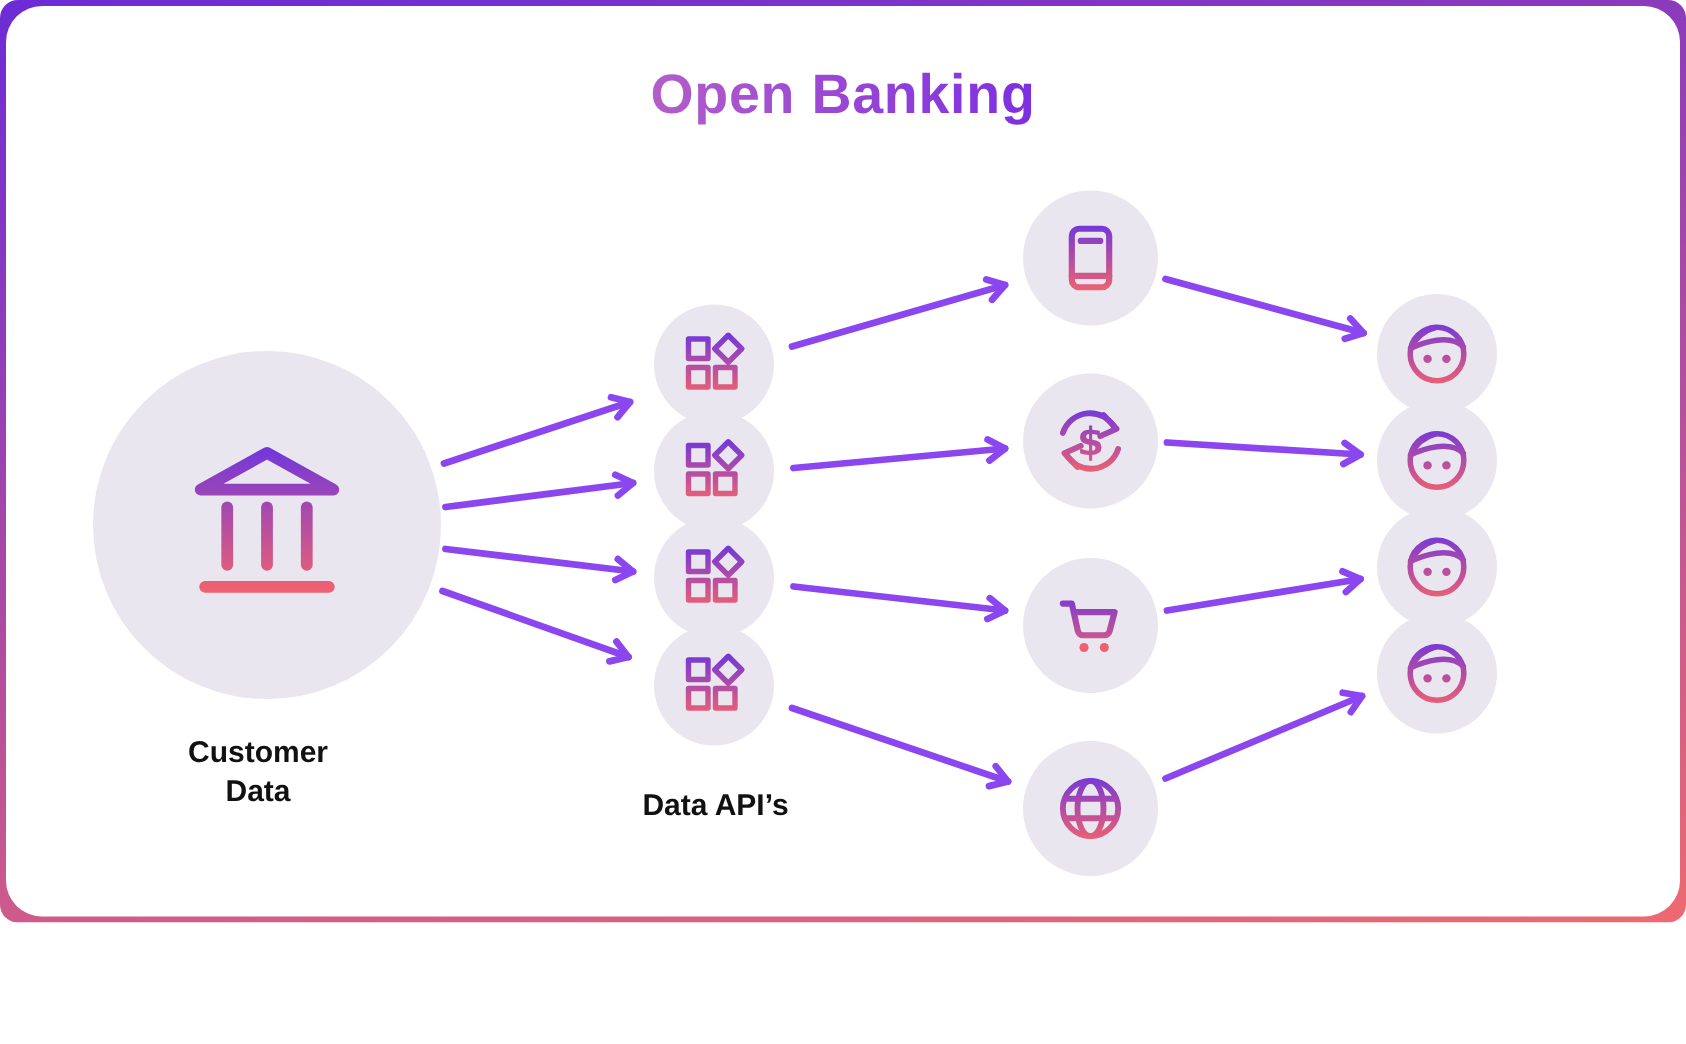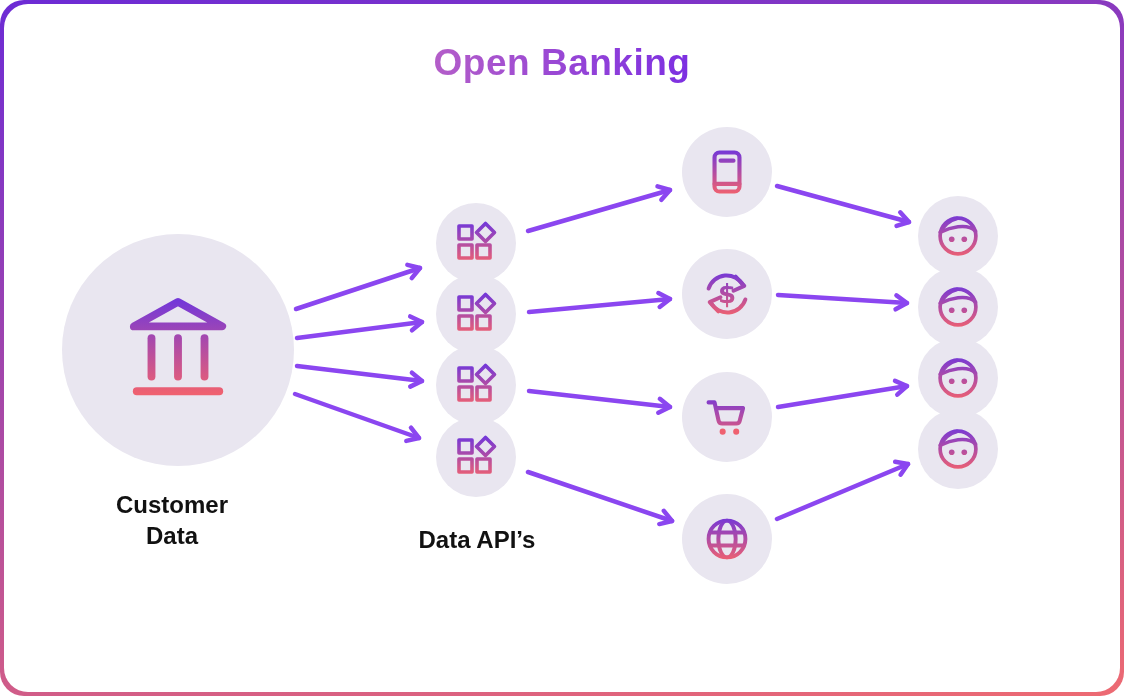--- a/index.html
+++ b/index.html
@@ -11,23 +11,23 @@
     --icon-gradient-bottom:#ef6170;
     --border-gradient-top:#6c2bd5;
     --border-gradient-bottom:#ed6a72;
     --label-text:#111111;
     --background:#ffffff;
   }
   *{margin:0;padding:0;box-sizing:border-box;}
   html,body{background:#fff;}
   body{font-family:"Liberation Sans",sans-serif;}
   .frame{
-    position:relative;width:1124px;height:696px;
+    position:relative;width:1124px;height:615px;
     background:linear-gradient(170deg,var(--border-gradient-top),var(--border-gradient-bottom));
-    border-radius:24px;overflow:hidden;
+    border-radius:12px;overflow:hidden;
   }
   .canvas{
     position:absolute;inset:4px;background:var(--background);border-radius:24px;
   }
   .stage{position:absolute;left:0;top:0;width:1124px;height:696px;}
   .title{
     position:absolute;left:0;top:42px;width:1124px;text-align:center;
     font-size:37px;font-weight:bold;letter-spacing:.5px;
     background:linear-gradient(90deg,var(--title-gradient-start) 38%,var(--title-gradient-end) 62%);
     -webkit-background-clip:text;background-clip:text;
@@ -35,21 +35,21 @@
   }
   .node{
     position:absolute;border-radius:50%;background:var(--node-fill);
     display:flex;align-items:center;justify-content:center;
   }
   .node.big{width:232px;height:232px;}
   .node.mid{width:90px;height:90px;}
   .node.small{width:80px;height:80px;}
   .label{
     position:absolute;text-align:center;color:var(--label-text);
-    font-size:24px;font-weight:bold;line-height:1.3;white-space:pre-line;
+    font-size:20px;font-weight:bold;line-height:1.3;white-space:pre-line;
   }
   .arrows{position:absolute;left:0;top:0;}
   svg{display:block;}
 </style>
 </head>
 <body>
 
 <svg width="0" height="0" style="position:absolute" aria-hidden="true">
   <defs>
     <linearGradient id="gradIcon" gradientUnits="userSpaceOnUse" x1="0" y1="-20" x2="0" y2="20">

